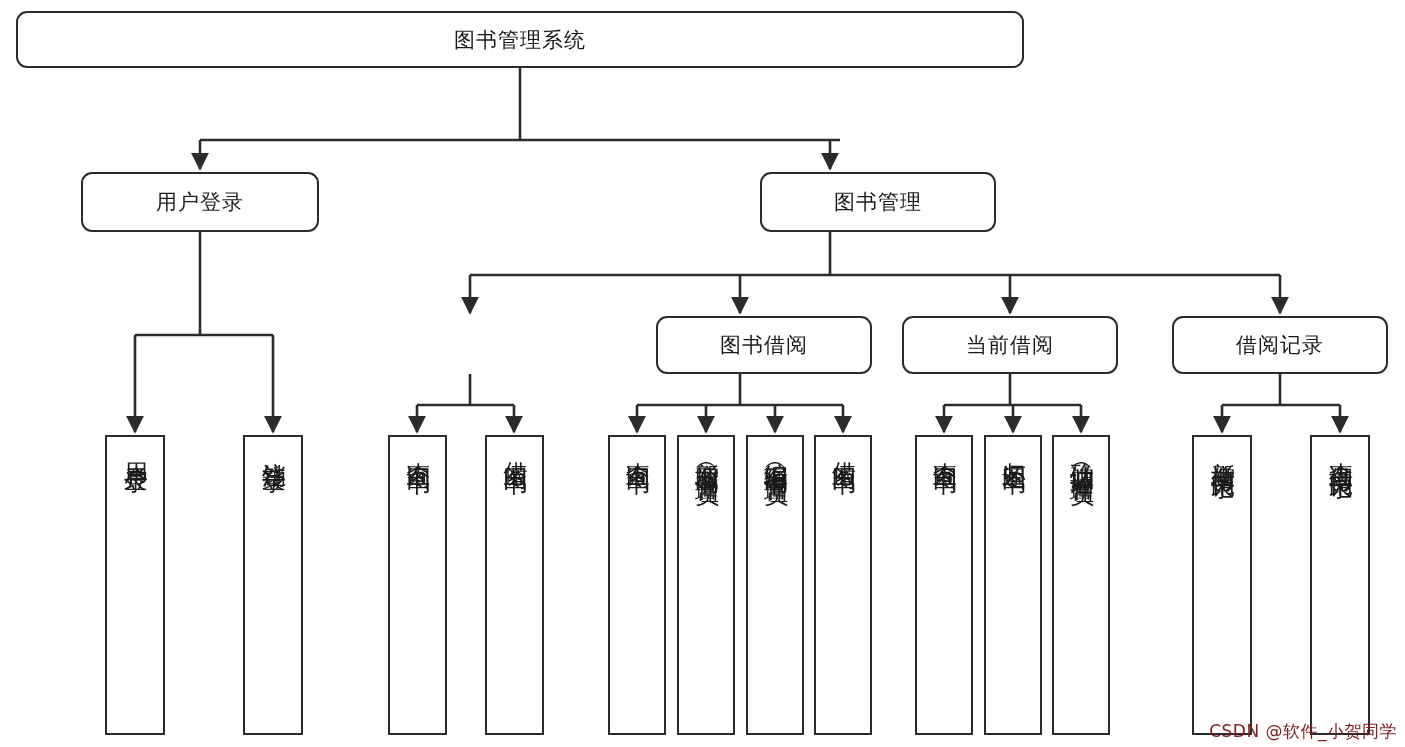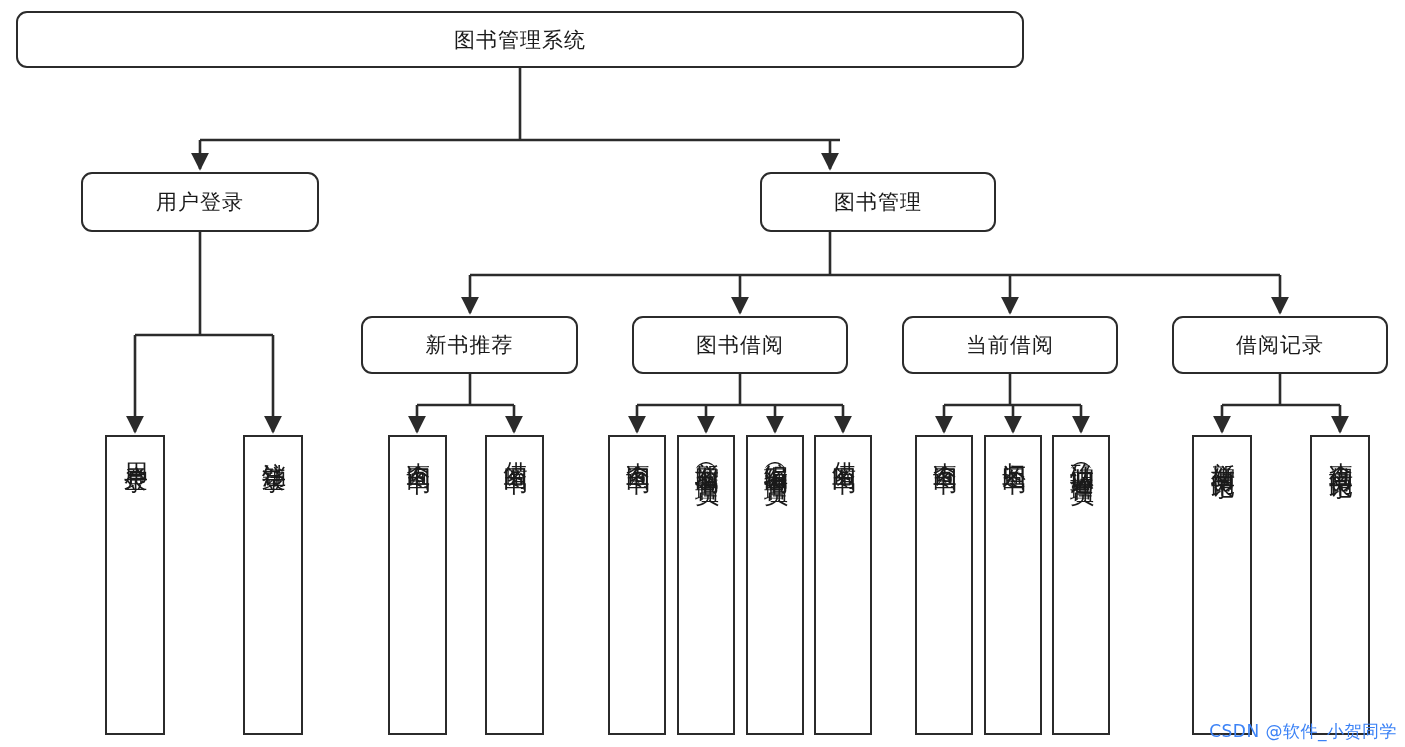--- a/index.html
+++ b/index.html
@@ -52,21 +52,21 @@
     line-height: 1.08;
     letter-spacing: 3px;
     white-space: nowrap;
     display: block;
   }
   .watermark {
     position: absolute;
     right: 8px;
     bottom: 4px;
     font-size: 17px;
-    color: #3b82f6;
+    color: #7f1d1d;
     letter-spacing: 0.5px;
     white-space: nowrap;
   }
 </style>
 </head>
 <body>
 
 <div id="canvas">
 
   <svg class="wires" viewBox="0 0 1405 747" xmlns="http://www.w3.org/2000/svg">
@@ -123,24 +123,21 @@
     <span>图书管理系统</span>
   </div>
 
   <div class="node horiz" id="n-l2-0" style="left: 81px; top: 172px; width: 238px; height: 60px;">
     <span>用户登录</span>
   </div>
   <div class="node horiz" id="n-l2-1" style="left: 712px; top: 172px; width: 236px; height: 60px; margin-left: 48px;">
     <span>图书管理</span>
   </div>
 
-  <div class="node horiz" id="n-l3-0" style="left: 361px; top: 316px; width: 217px; height: 58px;">
-    <span>新书推荐</span>
-  </div>
-  <div class="node horiz" id="n-l3-1" style="left: 632px; top: 316px; width: 216px; height: 58px;">
+  <div class="node horiz" id="n-l3-1" style="left: 656px; top: 316px; width: 216px; height: 58px;">
     <span>图书借阅</span>
   </div>
   <div class="node horiz" id="n-l3-2" style="left: 902px; top: 316px; width: 216px; height: 58px;">
     <span>当前借阅</span>
   </div>
   <div class="node horiz" id="n-l3-3" style="left: 1172px; top: 316px; width: 216px; height: 58px;">
     <span>借阅记录</span>
   </div>
 
   <div class="node vert" id="n-lf-0" style="left: 105px; top: 435px; width: 60px; height: 300px;">

